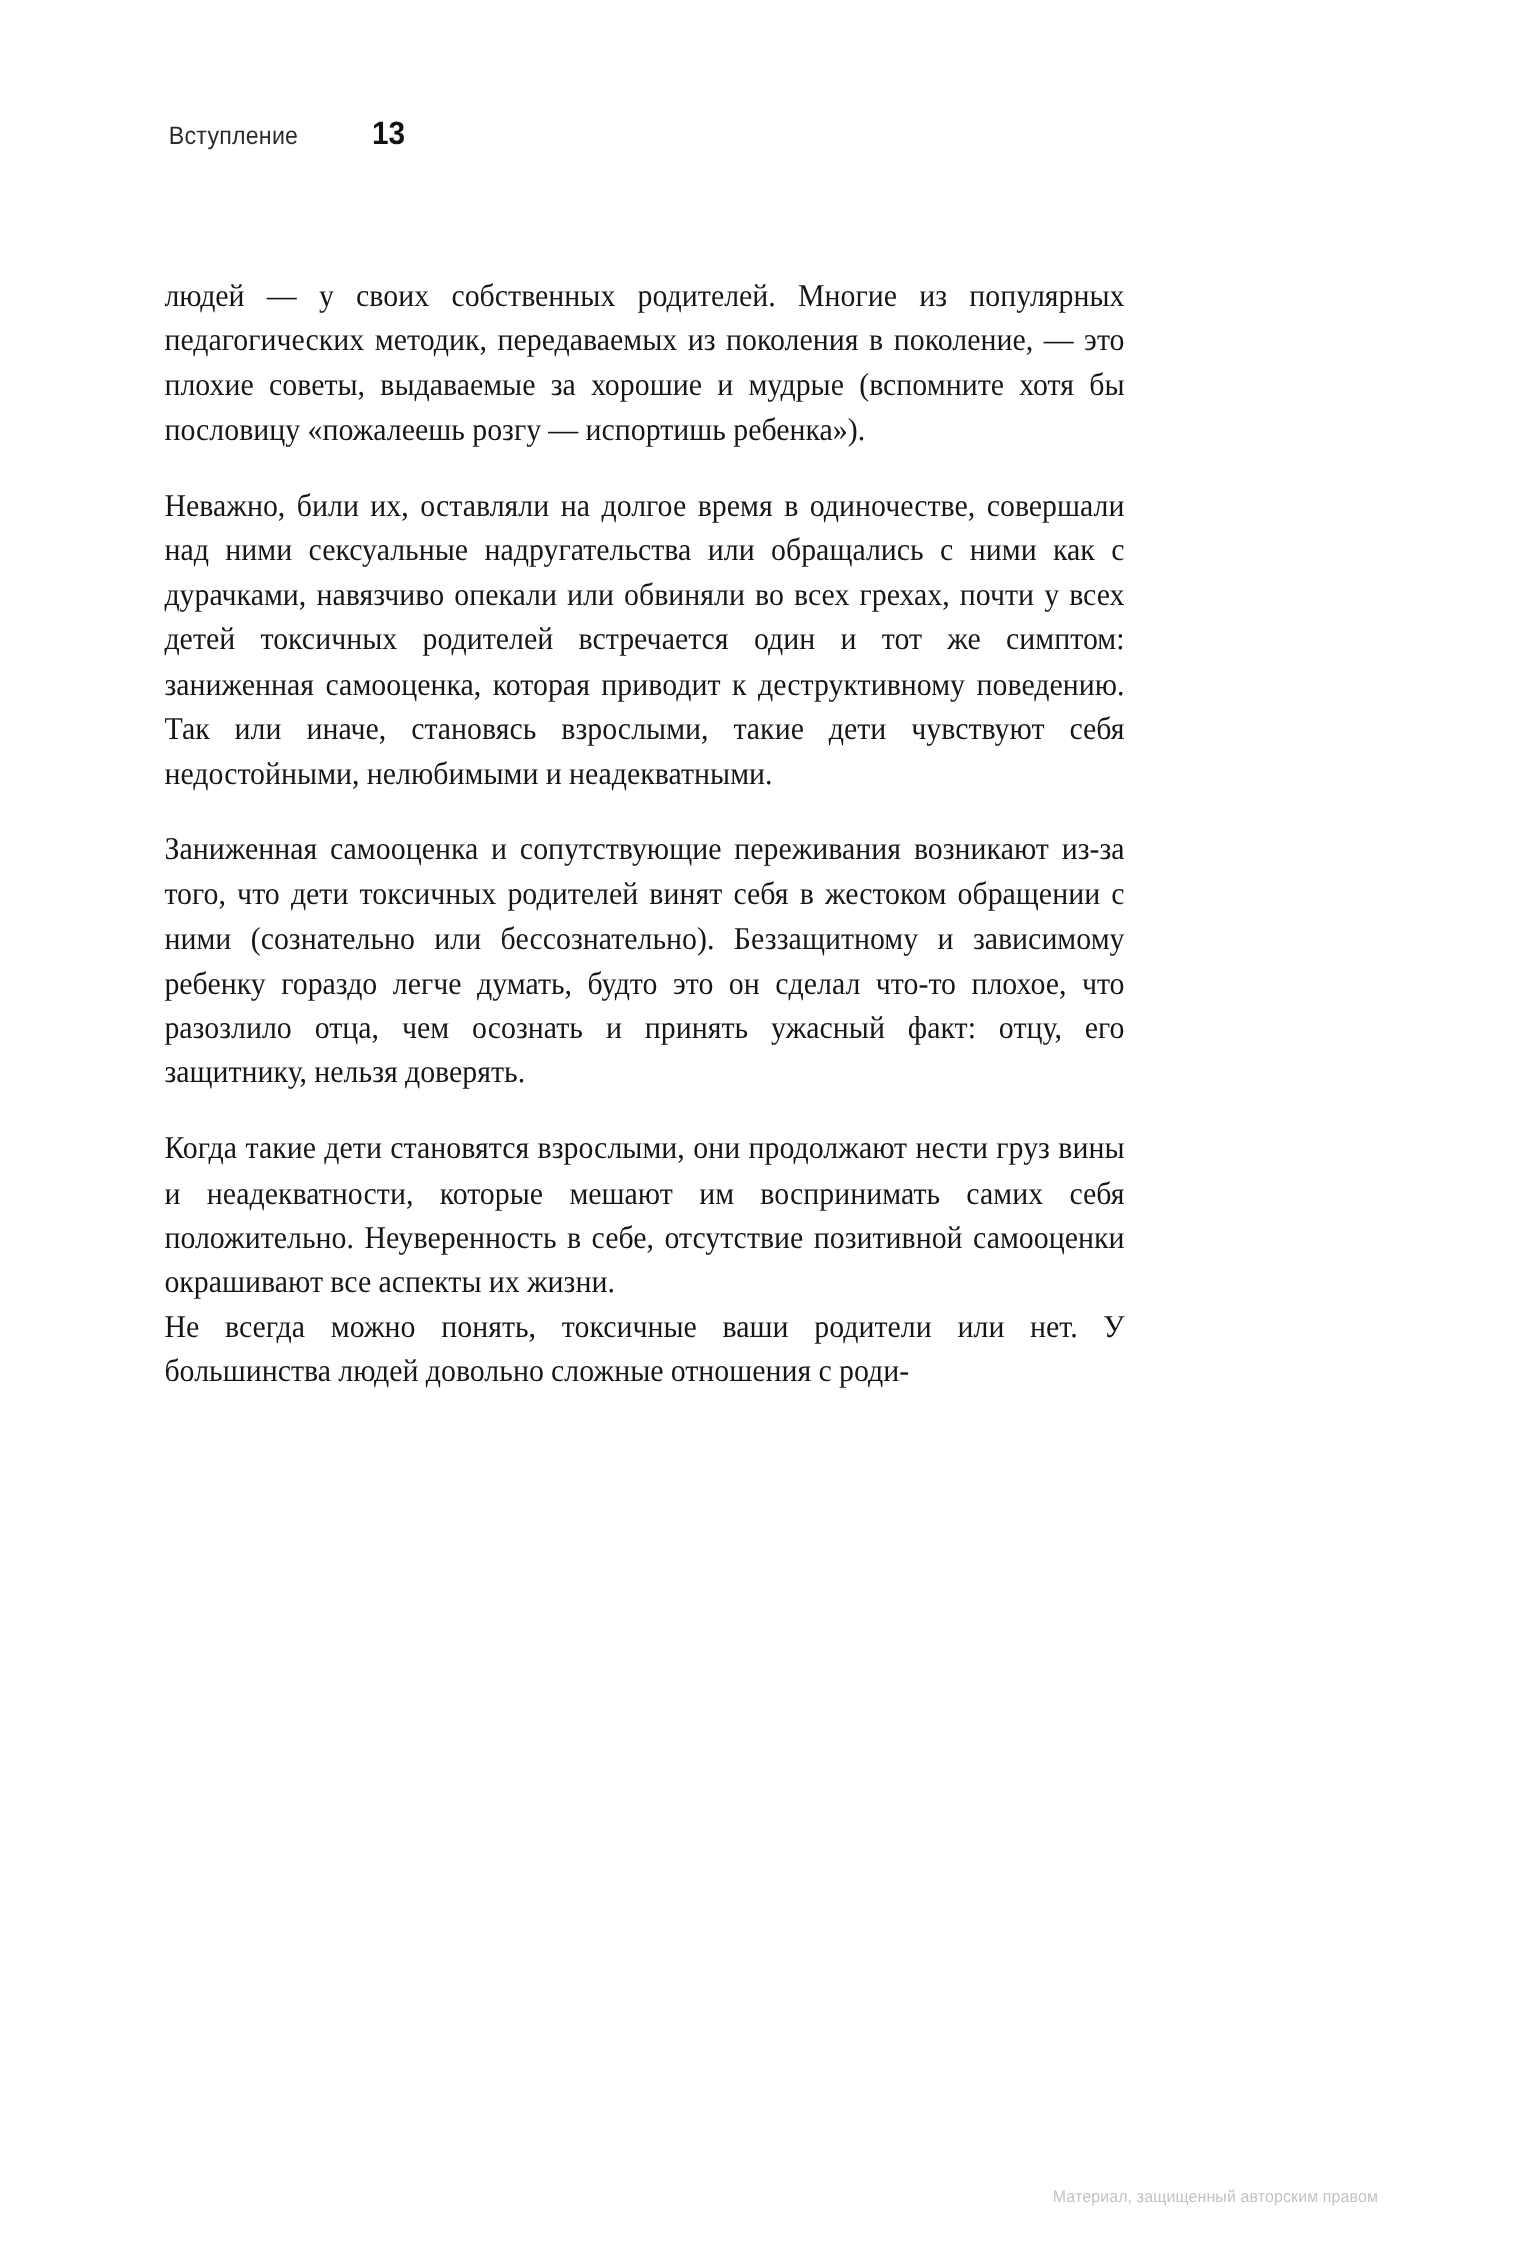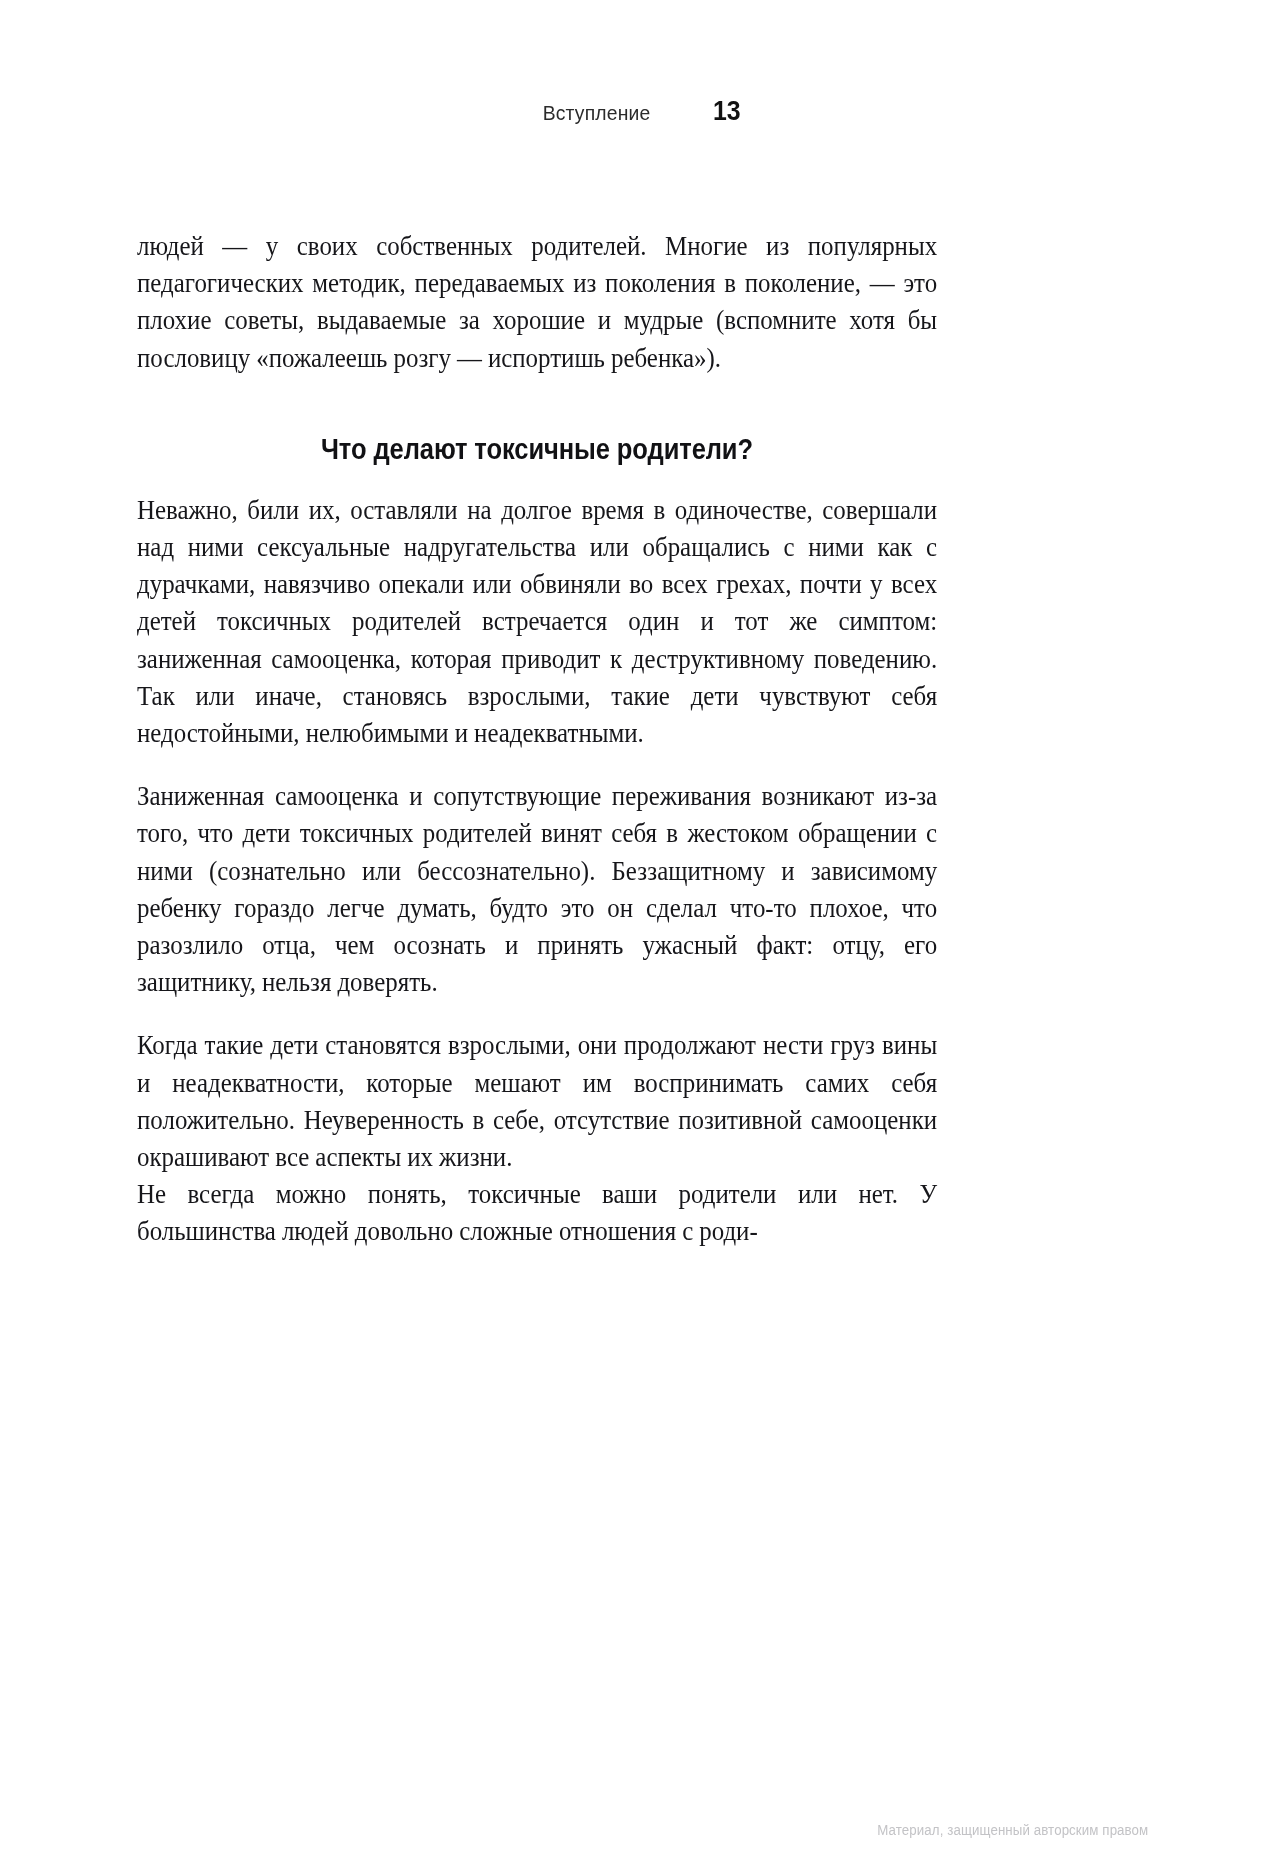--- a/index.html
+++ b/index.html
@@ -20,21 +20,21 @@
 
   
   .running-header {
     position: absolute;
     top: 96px;
     left: 136px;
     right: 136px;
     height: 34px;
     display: flex;
     align-items: baseline;
-    justify-content: center;
+    justify-content: flex-start;
   }
 
   .running-header .chapter-name {
     font-family: "Liberation Sans", "DejaVu Sans", sans-serif;
     font-size: 21px;
     font-weight: 400;
     color: #2b2b2b;
     letter-spacing: 0.2px;
     transform: scaleX(0.92);
     transform-origin: right baseline;
@@ -138,23 +138,20 @@
 
   <div class="running-header">
     <span class="chapter-name">Вступление</span>
     <span class="page-number">13</span>
   </div>
 
   <div class="text-column">
 
     <p class="body-paragraph">людей — у своих собственных родителей. Многие из популярных педагогических методик, передаваемых из поколения в поколение, — это плохие советы, выдаваемые за хорошие и мудрые (вспомните хотя бы пословицу «пожалеешь розгу — испортишь ребенка»).</p>
 
-    <div class="heading-block-a">
-      <h2 class="section-heading">Что делают токсичные родители?</h2>
-    </div>
 
     <p class="body-paragraph">Неважно, били их, оставляли на долгое время в одиночестве, совершали над ними сексуальные надругательства или обращались с ними как с дурачками, навязчиво опекали или обвиняли во всех грехах, почти у всех детей токсичных родителей встречается один и тот же симптом: заниженная самооценка, которая приводит к деструктивному поведению. Так или иначе, становясь взрослыми, такие дети чувствуют себя недостойными, нелюбимыми и неадекватными.</p>
 
     <p class="body-paragraph">Заниженная самооценка и сопутствующие переживания возникают из-за того, что дети токсичных родителей винят себя в жестоком обращении с ними (сознательно или бессознательно). Беззащитному и зависимому ребенку гораздо легче думать, будто это он сделал что-то плохое, что разозлило отца, чем осознать и принять ужасный факт: отцу, его защитнику, нельзя доверять.</p>
 
     <p class="body-paragraph tight">Когда такие дети становятся взрослыми, они продолжают нести груз вины и неадекватности, которые мешают им воспринимать самих себя положительно. Неуверенность в себе, отсутствие позитивной самооценки окрашивают все аспекты их жизни.</p>
 
 
     <p class="body-paragraph tight">Не всегда можно понять, токсичные ваши родители или нет. У большинства людей довольно сложные отношения с роди-</p>
 

